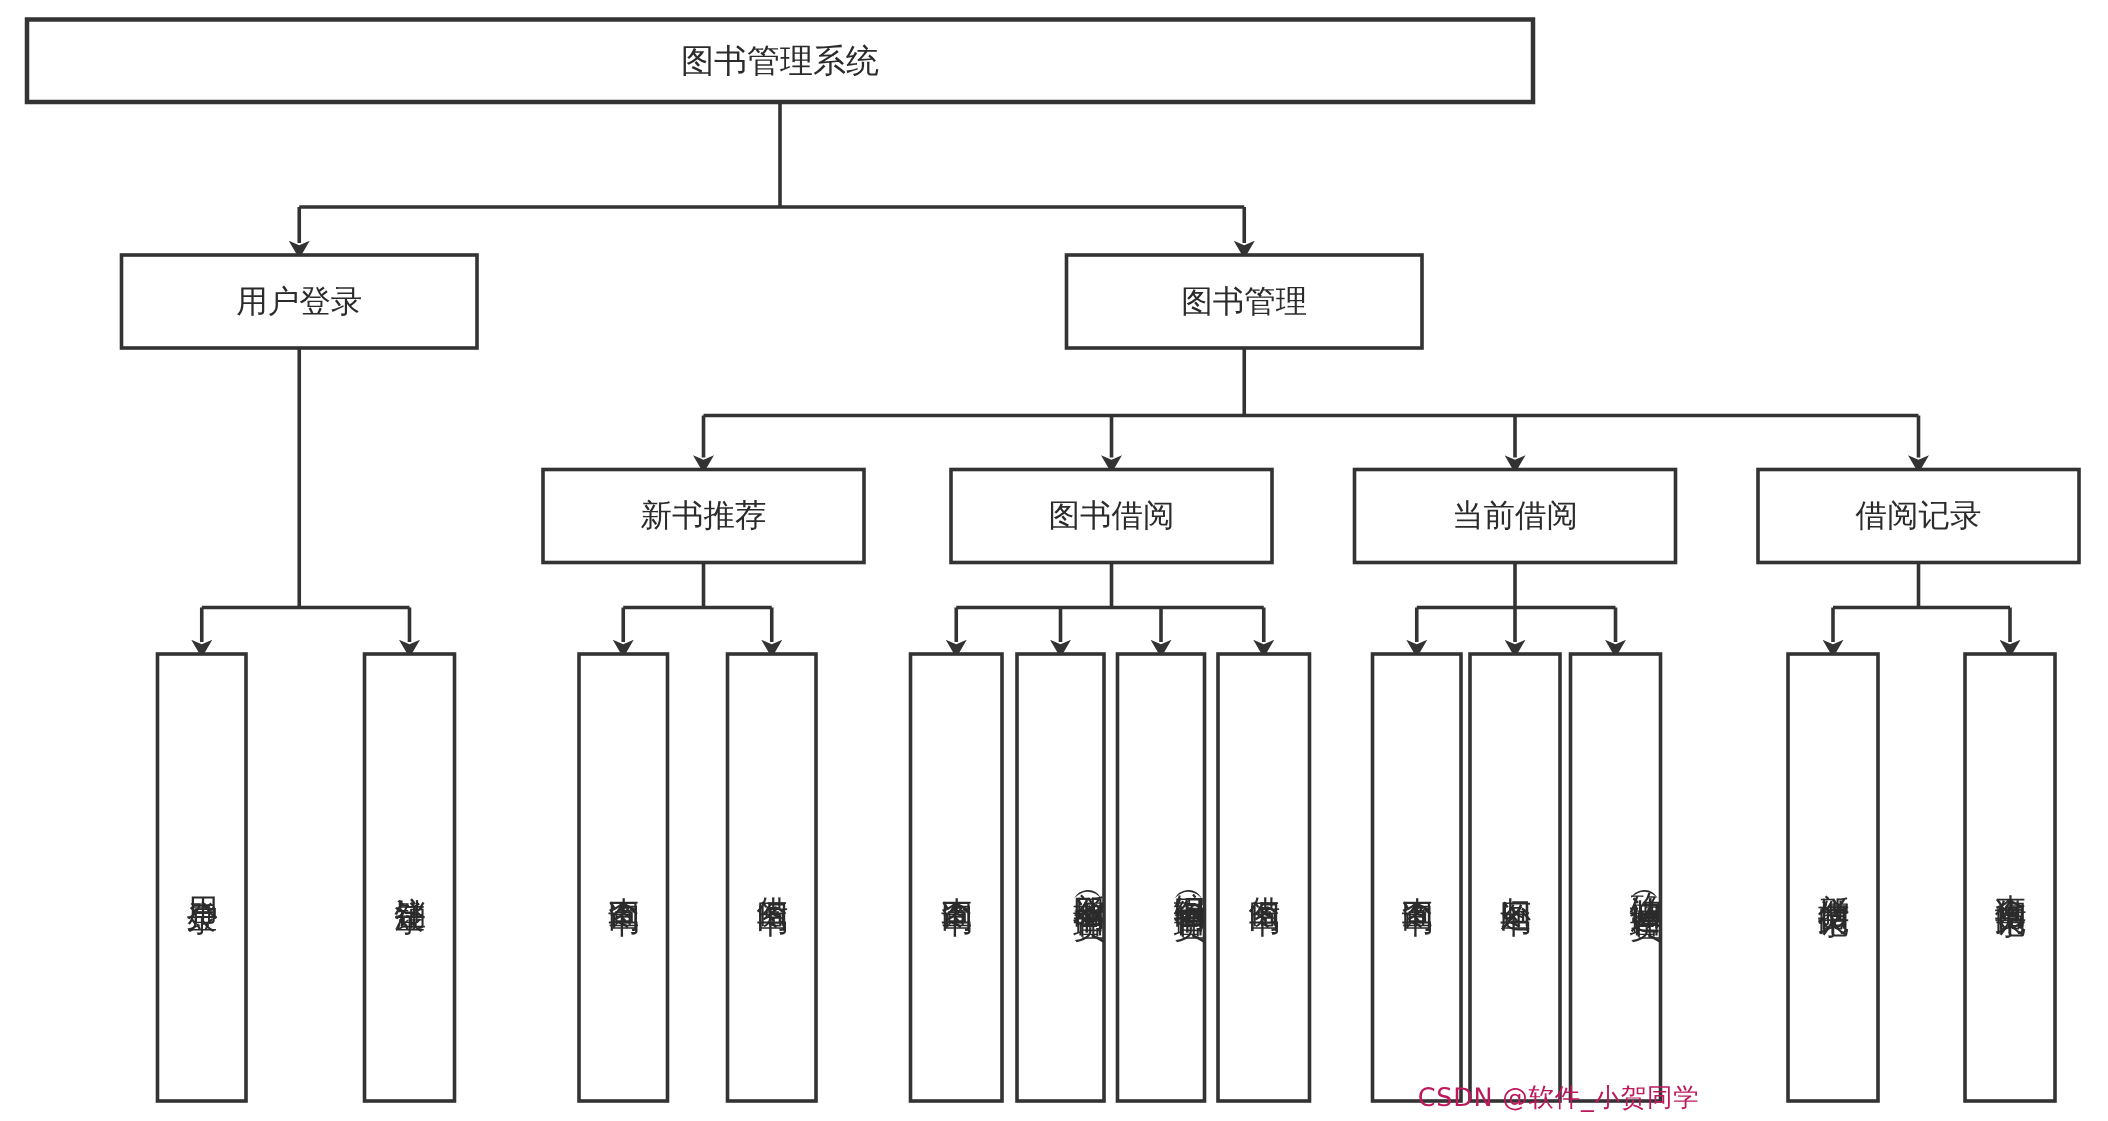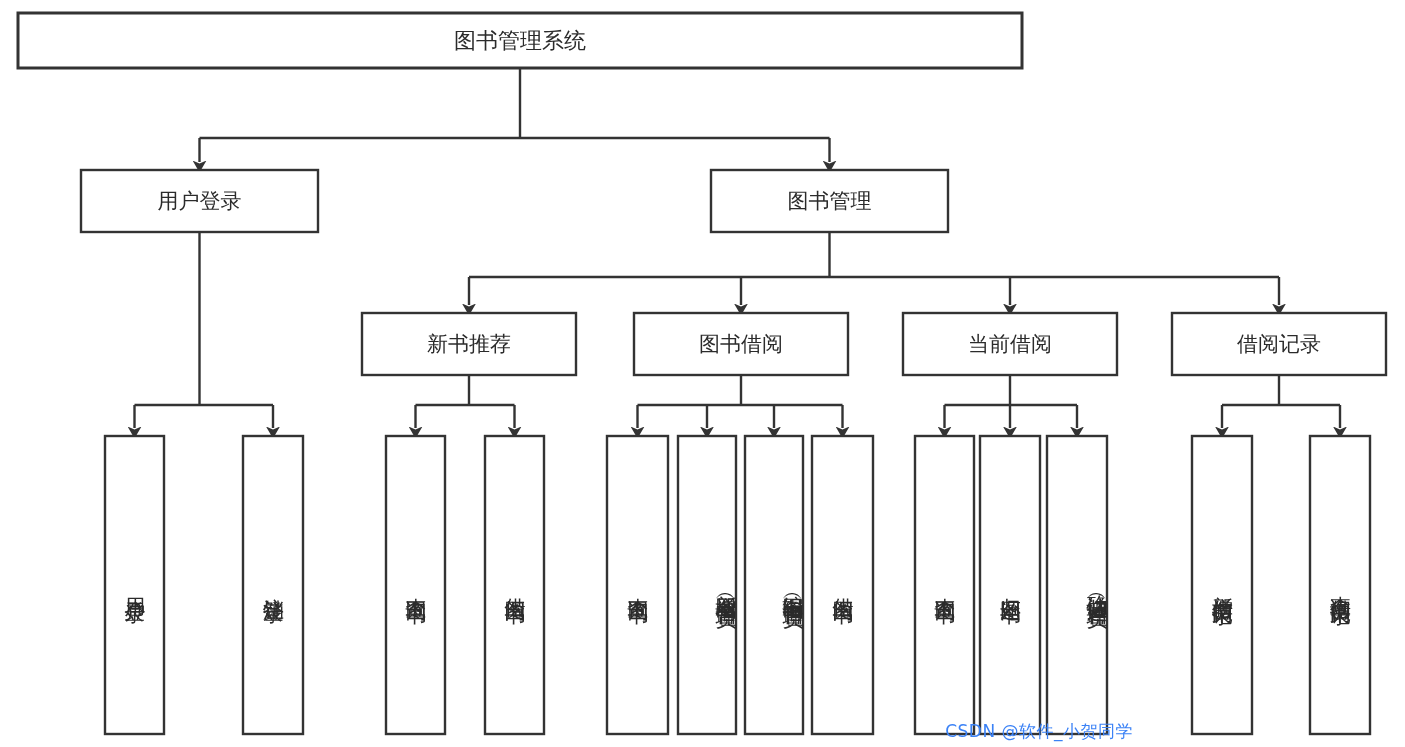--- a/index.html
+++ b/index.html
@@ -72,21 +72,21 @@
   }
   .vlabel.centered {
     align-items: center;
   }
   .watermark {
     position: absolute;
     right: 8px;
     bottom: 4px;
     font-family: "DejaVu Sans", "Liberation Sans", sans-serif;
     font-size: 17px;
-    color: #3b82f6;
+    color: #be185d;
     letter-spacing: 0.5px;
     white-space: nowrap;
   }
 </style>
 </head>
 <body>
 
 <div id="diagram-root">
 
   <svg id="tree-svg" viewBox="0 0 1405 747">

